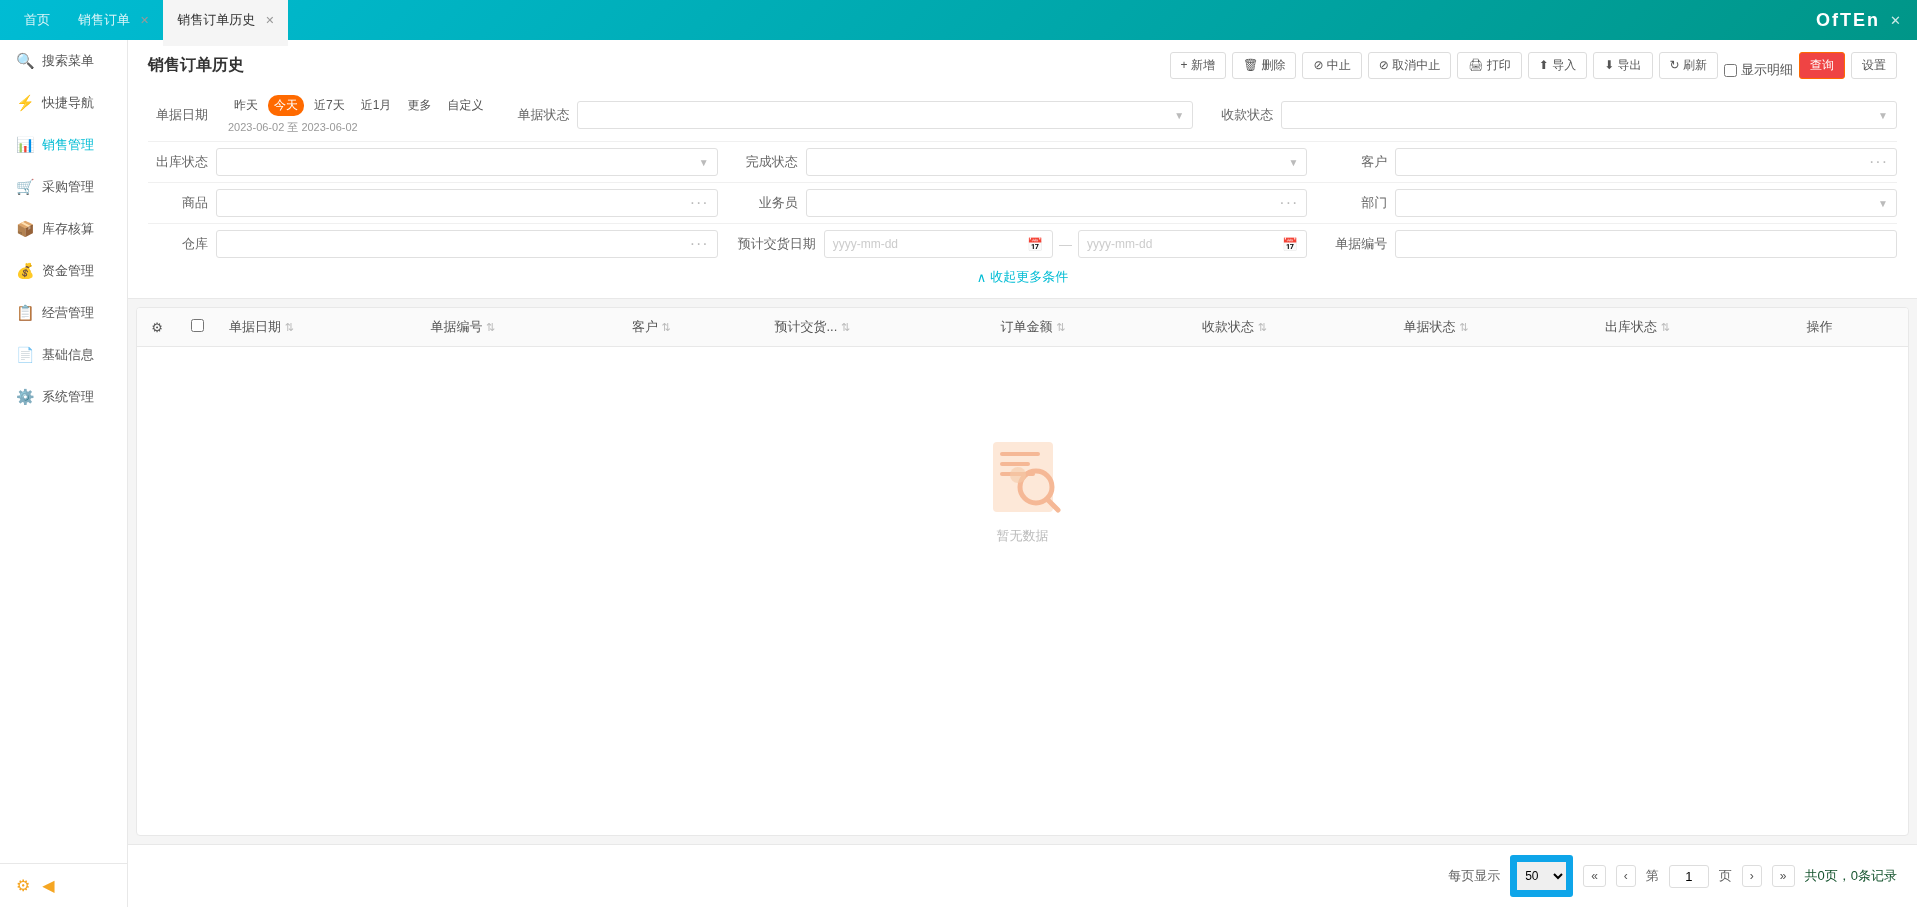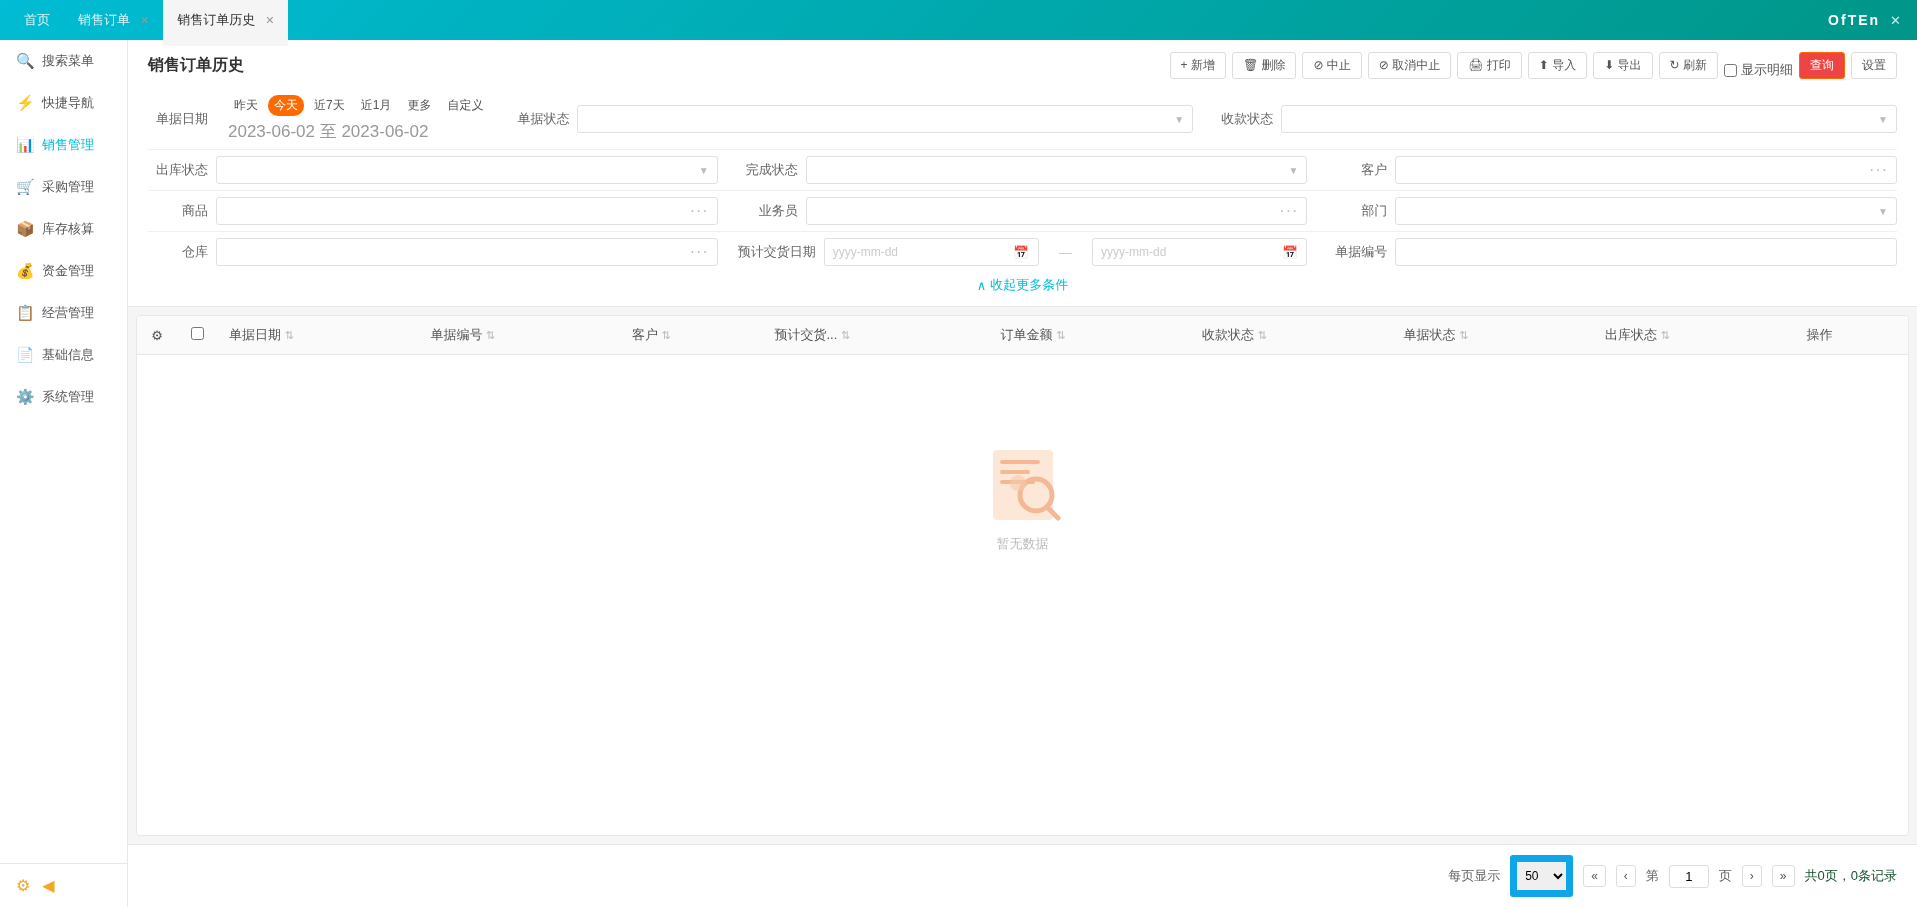--- a/index.html
+++ b/index.html
@@ -39,21 +39,21 @@
     }
     .top-bar-right {
       margin-left: auto;
       display: flex;
       align-items: center;
       gap: 10px;
       padding-right: 16px;
       color: rgba(255,255,255,0.9);
       font-size: 12px;
     }
-    .brand-text { font-size: 14px; font-weight: bold; color: white; letter-spacing: 2px; text-align: center; }
+    .brand-text { font-size: 18px; font-weight: bold; color: white; letter-spacing: 2px; text-align: center; }
 
     
     .main-layout {
       display: flex;
       flex: 1;
       overflow: hidden;
     }
 
     
     .sidebar {
@@ -179,21 +179,21 @@
       border-radius: 3px;
       cursor: pointer;
       font-size: 12px;
       color: #555;
     }
     .date-quick-btn.active {
       background: #ff6a00;
       color: #fff;
       border-radius: 10px;
     }
-    .date-range-text { font-size: 17px; color: #999; margin-top: 2px; }
+    .date-range-text { font-size: 11px; color: #999; margin-top: 2px; }
     .more-dots { color: #bbb; font-size: 16px; cursor: pointer; letter-spacing: 1px; }
     .down-arrow { color: #bbb; font-size: 10px; }
     .collapse-row {
       display: flex;
       align-items: center;
       justify-content: center;
       padding: 4px 0;
       color: #00bcd4;
       font-size: 12px;
       cursor: pointer;
@@ -454,21 +454,21 @@
       <div class="filter-row">
         <div class="filter-item">
           <span class="filter-label">仓库</span>
           <div class="filter-value">
             <span></span>
             <span class="more-dots">···</span>
           </div>
         </div>
         <div class="filter-item">
           <span class="filter-label">预计交货日期</span>
-          <div style="display:flex;align-items:center;gap:20px;flex:1;">
+          <div style="display:flex;align-items:center;gap:6px;flex:1;">
             <div class="filter-value" style="flex:1;">
               <span style="color:#ccc;font-size:12px;">yyyy-mm-dd</span>
               <span style="color:#bbb;">📅</span>
             </div>
             <span style="color:#ccc;">—</span>
             <div class="filter-value" style="flex:1;">
               <span style="color:#ccc;font-size:12px;">yyyy-mm-dd</span>
               <span style="color:#bbb;">📅</span>
             </div>
           </div>

